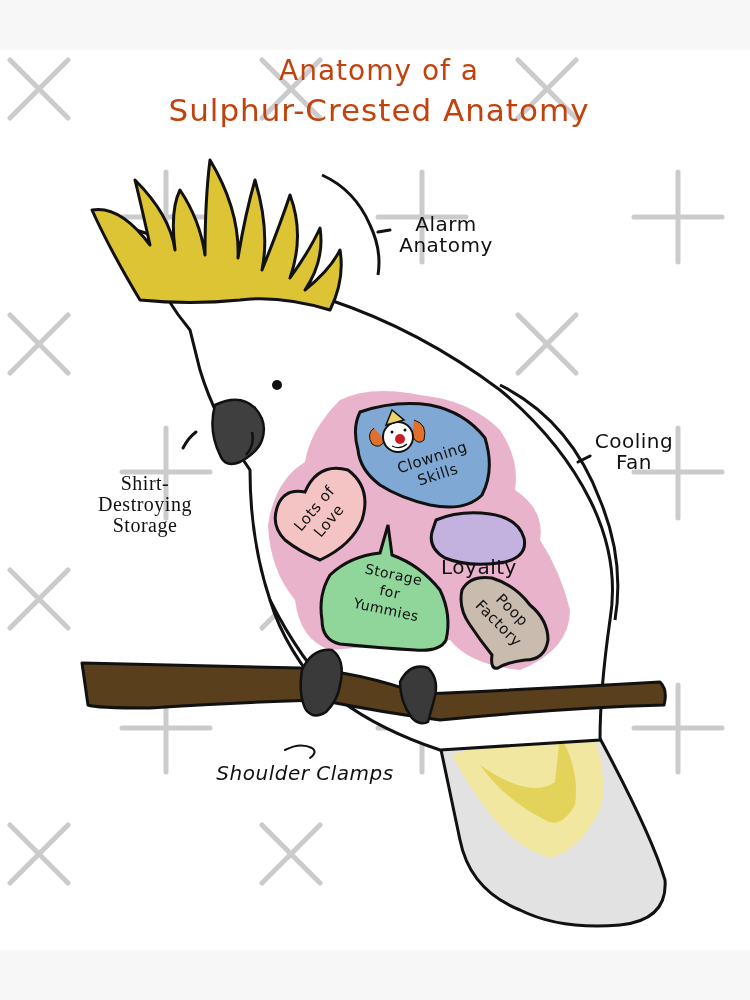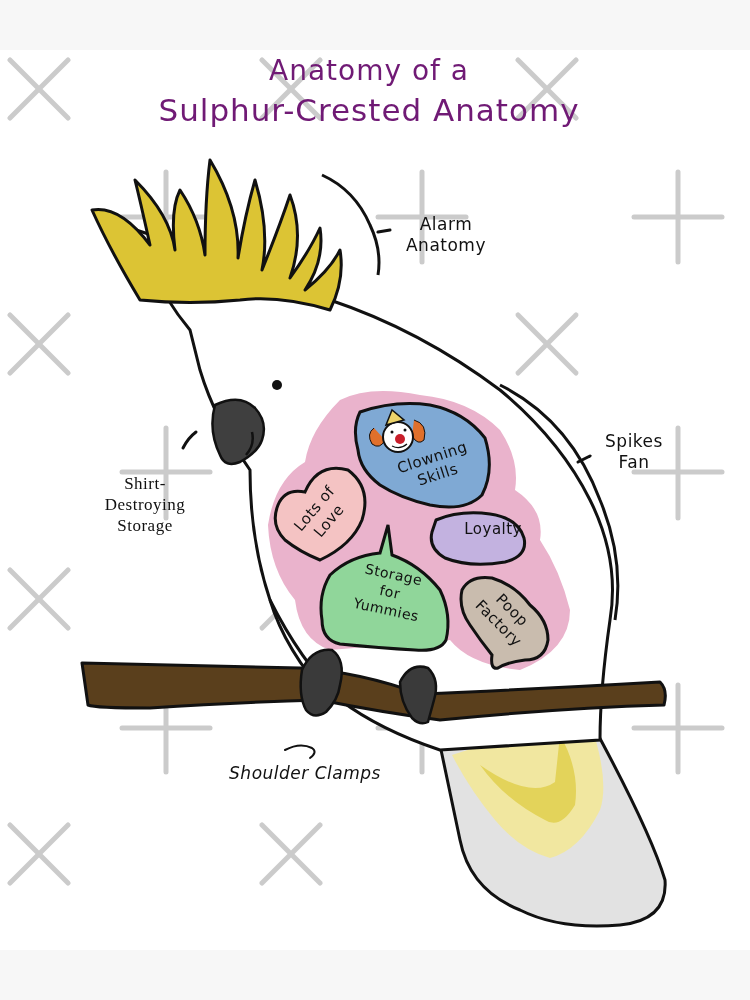--- a/index.html
+++ b/index.html
@@ -2,24 +2,24 @@
 <html><head>
 <meta charset="utf-8">
 <style>
   html, body { margin: 0; padding: 0; }
   body { width: 750px; height: 1000px; position: relative; overflow: hidden; background: #ffffff; font-family: "DejaVu Sans", sans-serif; }
   .band { position: absolute; left: 0; width: 750px; background: #f7f7f7; }
   .band-top { top: 0; height: 50px; }
   .band-bottom { top: 950px; height: 50px; }
   .canvas { position: absolute; left: 0; top: 50px; width: 750px; height: 900px; }
   svg { display: block; }
-  .title-text { position: absolute; left: 4px; width: 730px; text-align: center; color: #701a75; font-family: "DejaVu Sans", sans-serif; letter-spacing: 1px; }
+  .title-text { position: absolute; left: 14px; width: 730px; text-align: center; color: #c2410c; font-family: "DejaVu Sans", sans-serif; letter-spacing: 1px; }
   .title-line1 { top: 54px; font-size: 28px; }
   .title-line2 { top: 92px; font-size: 31px; }
-  .label { position: absolute; color: #111; font-family: "DejaVu Sans", sans-serif; font-size: 17px; line-height: 21px; text-align: center; letter-spacing: 0.5px; }
+  .label { position: absolute; color: #111; font-family: "DejaVu Sans", sans-serif; font-size: 20px; line-height: 21px; text-align: center; letter-spacing: 0.5px; }
 </style>
 </head>
 <body>
 
 <div class="band band-top"></div>
 <div class="band band-bottom"></div>
 
 <svg class="canvas" width="750" height="1000" viewBox="0 0 750 1000" style="top:0;height:1000px;">
 
   <g stroke="#c6c6c6" stroke-width="5" stroke-linecap="round" opacity="0.9">
@@ -176,41 +176,41 @@
 </svg>
 
 <div class="title-text title-line1">Anatomy of a</div>
 <div class="title-text title-line2">Sulphur-Crested Anatomy</div>
 
 <div class="label" style="left:396px; top:214px; width:100px;">
   <div>Alarm</div>
   <div>Anatomy</div>
 </div>
 <div class="label" style="left:584px; top:431px; width:100px;">
-  <div>Spikes</div>
+  <div>Cooling</div>
   <div>Fan</div>
 </div>
 <div class="label" style="left:80px; top:473px; width:130px;font-family:Liberation Serif, serif;">
   <div>Shirt-</div>
   <div>Destroying</div>
   <div>Storage</div>
 </div>
 <div class="label" style="left:200px; top:763px; width:210px;font-style:italic;">
   <div>Shoulder Clamps</div>
 </div>
 
 <div class="label" style="left:380px; top:448px; width:110px; font-size:15px; line-height:18px; transform:rotate(-18deg);">
   <div>Clowning</div>
   <div>Skills</div>
 </div>
 <div class="label" style="left:282px; top:496px; width:80px; font-size:15px; line-height:19px; transform:rotate(-50deg);">
   <div>Lots of</div>
   <div>Love</div>
 </div>
-<div class="label" style="left:436px; top:519px; width:86px; font-size:15px;text-align:right;">
+<div class="label" style="left:436px; top:557px; width:86px; font-size:20px;">
   <div>Loyalty</div>
 </div>
 <div class="label" style="left:340px; top:565px; width:100px; font-size:14px; line-height:18px; transform:rotate(12deg);">
   <div>Storage</div>
   <div>for</div>
   <div>Yummies</div>
 </div>
 <div class="label" style="left:460px; top:598px; width:90px; font-size:15px; line-height:19px; transform:rotate(45deg);">
   <div>Poop</div>
   <div>Factory</div>

